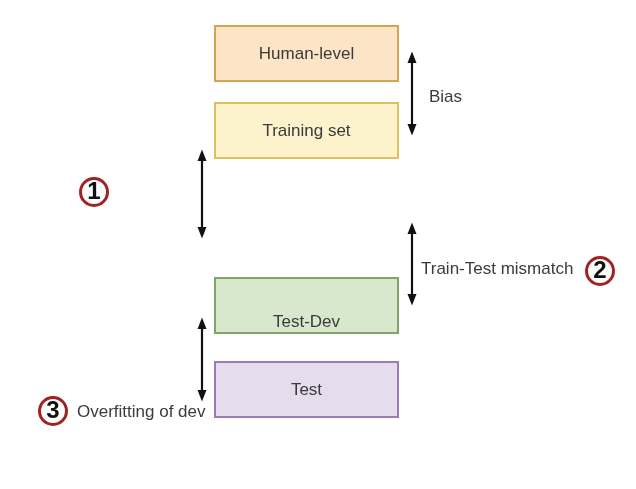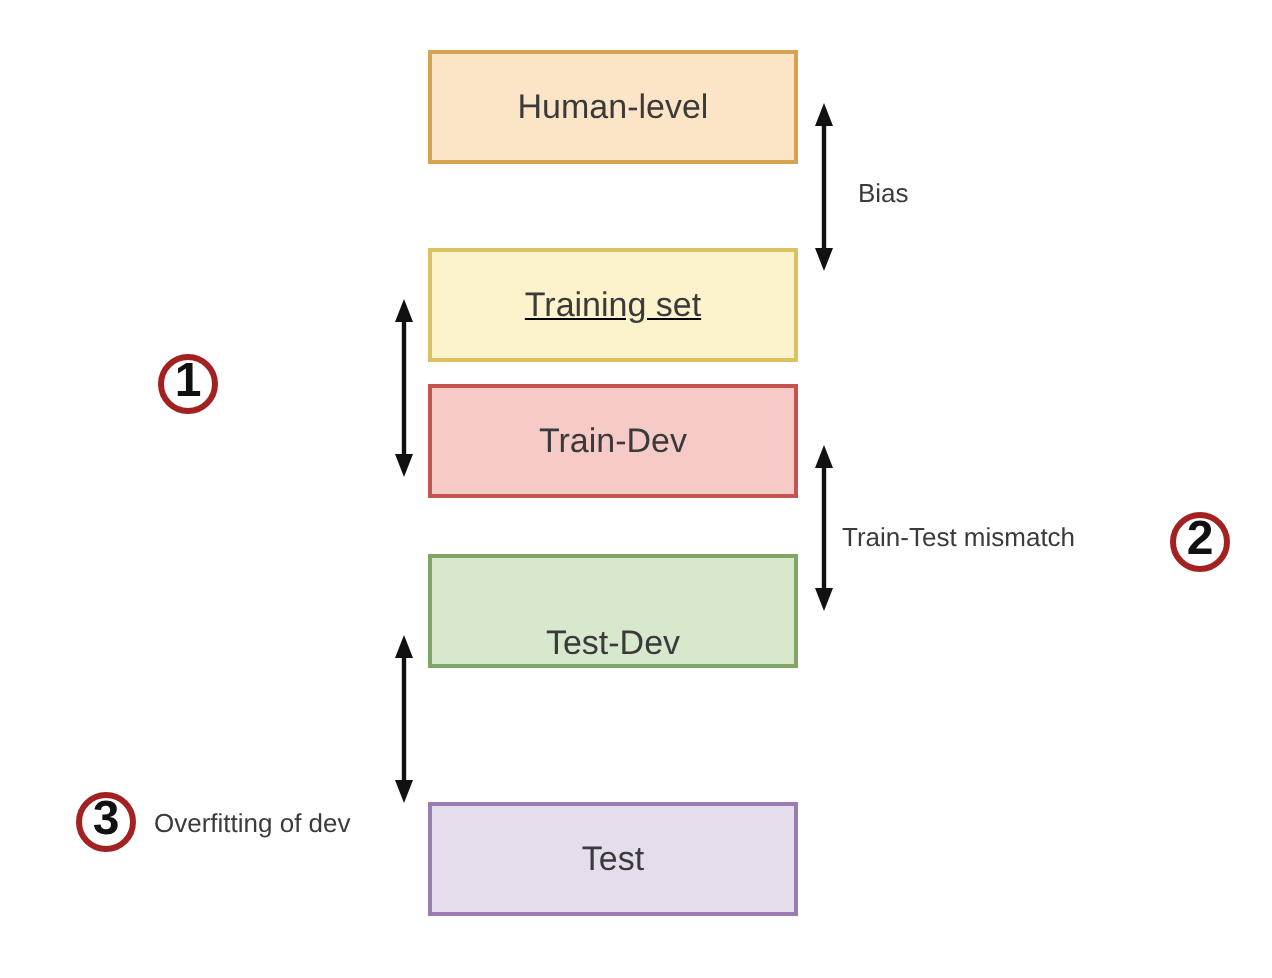--- a/index.html
+++ b/index.html
@@ -24,34 +24,34 @@
     border: 2px solid #999;
     display: flex;
     align-items: center;
     justify-content: center;
   }
   .box-label {
     font-size: 17px;
     color: #3a3a3a;
   }
   #box-0 { top: 25px; }
-  #box-1 { top: 124px; text-decoration: underline; }
+  #box-1 { top: 102px; }
   #box-2 { top: 192px; }
   #box-3 { top: 277px; }
   #box-4 { top: 361px; }
 
   .v-arrow { position: absolute; display: block; }
   #arrow-bias     { left: 404px; top: 51px;  width: 16px; height: 85px; }
   #arrow-variance { left: 194px; top: 149px; width: 16px; height: 90px; }
   #arrow-mismatch { left: 404px; top: 222px; width: 16px; height: 84px; }
   #arrow-overfit  { left: 194px; top: 317px; width: 16px; height: 85px; }
 
   .edge-label {
     position: absolute;
-    font-size: 13px;
+    font-size: 17px;
     line-height: 20px;
     color: #3b3b3b;
     white-space: nowrap;
   }
   #label-bias     { left: 429px; top: 87px; }
   #label-variance { left: 119px; top: 183px; }
   #label-mismatch { left: 421px; top: 259px; }
   #label-overfit  { left: 77px;  top: 402px; }
 
   .badge {
@@ -81,27 +81,24 @@
 <body>
 
 <div class="stage">
 
   <div class="box" id="box-0" style="background: rgb(252, 229, 199); border-color: rgb(214, 163, 81);">
     <span class="box-label">Human-level</span>
   </div>
   <div class="box" id="box-1" style="background: rgb(252, 243, 205); border-color: rgb(220, 194, 95);">
     <span class="box-label">Training set</span>
   </div>
-  <div class="box" id="box-2" style="background: rgb(246, 203, 199); border-color: rgb(197, 83, 79);">
-    <span class="box-label">Train-Dev</span>
-  </div>
   <div class="box" id="box-3" style="background: rgb(215, 232, 205); border-color: rgb(128, 165, 103); align-items: flex-end;">
     <span class="box-label">Test-Dev</span>
   </div>
-  <div class="box" id="box-4" style="background: rgb(229, 220, 236); border-color: rgb(156, 122, 178); margin-top: 40px;">
+  <div class="box" id="box-4" style="background: rgb(229, 220, 236); border-color: rgb(156, 122, 178);">
     <span class="box-label">Test</span>
   </div>
 
   <svg class="v-arrow" id="arrow-bias" viewBox="0 0 16 85">
       <line x1="8" y1="9" x2="8" y2="76" stroke="#111111" stroke-width="2.2"></line>
       <polygon points="8,0.5 3.5,12 12.5,12" fill="#111111"></polygon>
       <polygon points="8,84.5 3.5,73 12.5,73" fill="#111111"></polygon>
     </svg>
   <svg class="v-arrow" id="arrow-variance" viewBox="0 0 16 90">
       <line x1="8" y1="9" x2="8" y2="81" stroke="#111111" stroke-width="2.2"></line>

